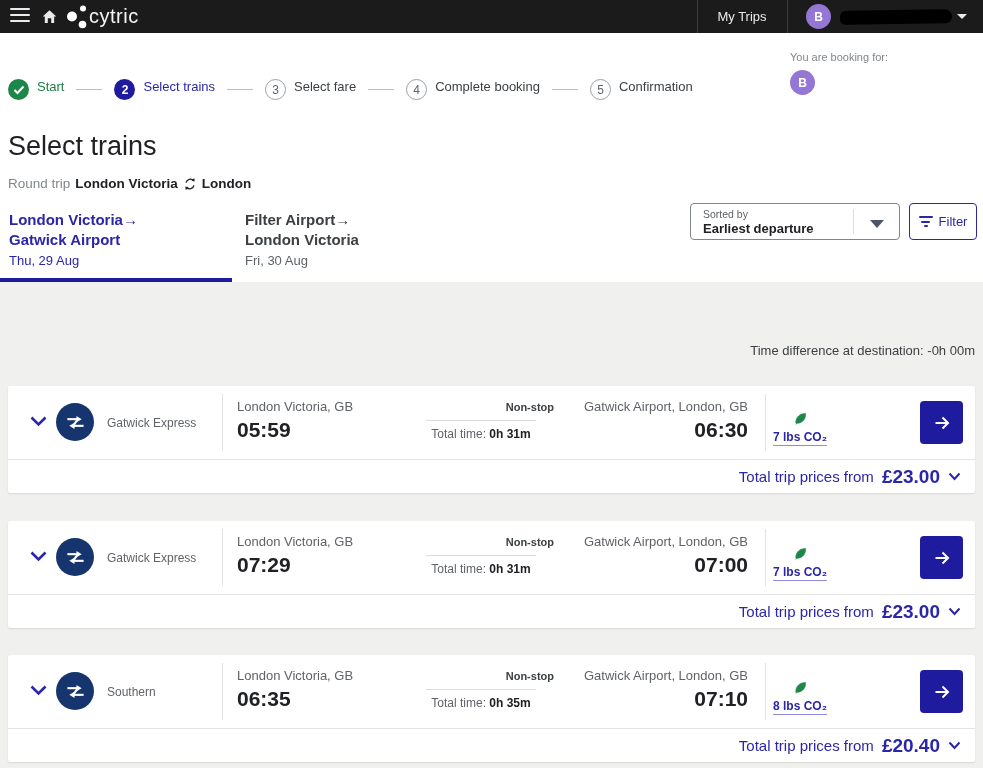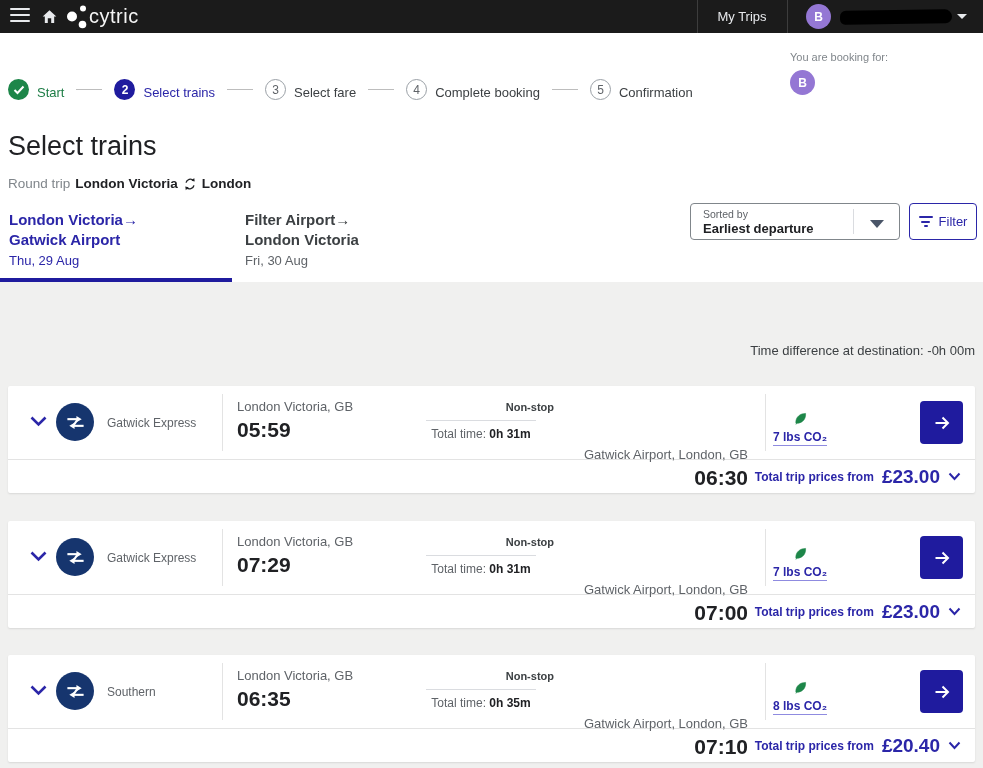--- a/index.html
+++ b/index.html
@@ -19,21 +19,21 @@
   .av-top { position:absolute; left:806px; top:4px; width:25px; height:25px; font-size:12px; }
   .redacted { position:absolute; left:840px; top:10px; width:112px; height:14px; background:#000; border-radius:8px 10px 9px 7px; transform:rotate(-.8deg); }
   .caret-top { position:absolute; left:957px; top:14px; width:0; height:0; border-left:5px solid transparent; border-right:5px solid transparent; border-top:5px solid #e8eaed; }
 
   
   .bookfor-label { position:absolute; left:790px; top:51px; font-size:11px; color:#80868b; }
   .av-book { position:absolute; left:790px; top:70px; width:25px; height:25px; font-size:12px; }
 
   
   .stepper { position:absolute; left:8px; top:79px; display:flex; align-items:center; }
-  .step { display:flex; align-items:flex-end; cursor:pointer; }
+  .step { display:flex; align-items:flex-start; cursor:pointer; }
   .step-circle { width:21px; height:21px; border-radius:50%; display:flex; align-items:center; justify-content:center; font-size:12px; font-weight:bold; }
   .step-done .step-circle { background:#1d8649; }
   .step-active .step-circle { background:#1f1b9e; color:#fff; }
   .step-todo .step-circle { background:#fff; color:#5f6368; border:1px solid #9aa0a6; font-weight:normal; }
   .step-label { margin-left:8px; font-size:13px; }
   .step-done .step-label { color:#1d7d46; }
   .step-active .step-label { color:#2b26a8; }
   .step-todo .step-label { color:#3c4043; }
   .step-dash { width:26px; height:1px; background:#bdbdbd; margin:0 12px; }
 
@@ -74,26 +74,26 @@
   .vdiv { position:absolute; top:8px; bottom:8px; width:1px; background:#e3e3e3; }
   .d1 { left:214px; } .d2 { left:757px; }
   .dep { position:absolute; left:229px; top:13px; }
   .sta { font-size:13px; color:#5f6368; }
   .timebig { font-size:21px; font-weight:bold; color:#202124; margin-top:4px; }
   .mid { position:absolute; left:400px; top:15px; width:146px; text-align:center; }
   .stops { font-size:11px; font-weight:bold; color:#3c4043;text-align:right; }
   .midline { border-top:1px solid #dadce0; margin:7px 18px 6px; }
   .tt { font-size:12px; color:#5f6368; }
   .tt b { color:#202124; }
-  .arr { position:absolute; left:540px; top:13px; width:200px; text-align:right;margin-top:48px; }
+  .arr { position:absolute; left:540px; top:13px; width:200px; text-align:right; }
   .co2 { position:absolute; left:765px; top:26px; display:flex; align-items:center; gap:4px; cursor:pointer; text-decoration:none;flex-direction:column; }
   .co2 span { font-size:12px; font-weight:bold; color:#2b26a8; border-bottom:1.5px solid #8f8be0; padding-bottom:1px; }
   .gobtn { position:absolute; left:912px; top:15px; width:43px; height:43px; border:none; border-radius:4px; background:#1f1b9e; display:flex; align-items:center; justify-content:center; cursor:pointer; }
   .card-price { height:34px; border-top:1px solid #e3e3e3; display:flex; align-items:center; justify-content:flex-end; padding-right:14px; gap:8px; cursor:pointer; }
-  .plabel { font-size:12px; font-weight:bold; color:#2b26a8; }
+  .plabel { font-size:15px; font-weight:normal; color:#2b26a8; }
   .pval { font-size:19px; font-weight:bold; color:#2b26a8; }
 </style>
 </head>
 <body>
 
 <div class="screen">
 
   <div class="graybg"></div>
 
   <div class="topbar">

